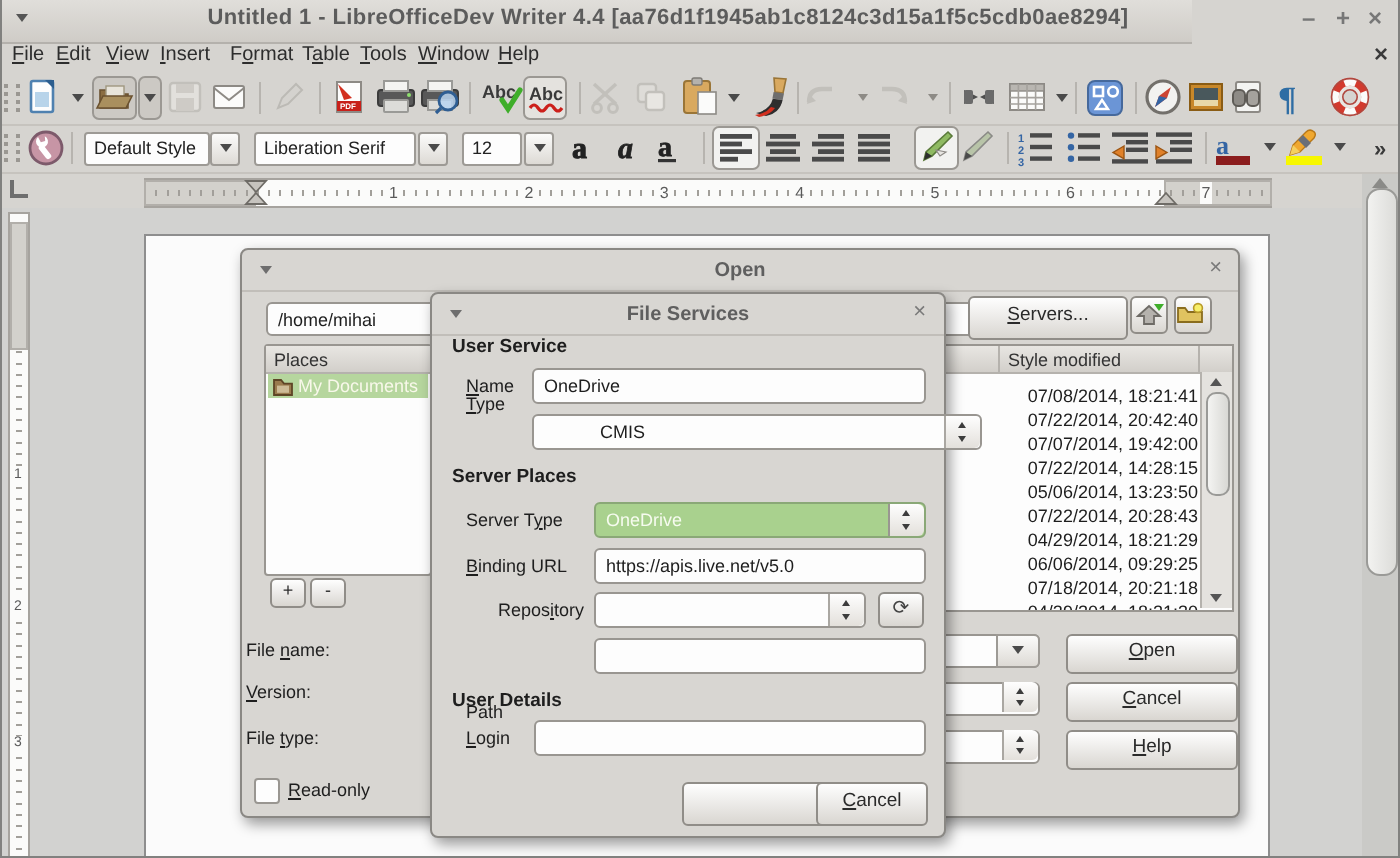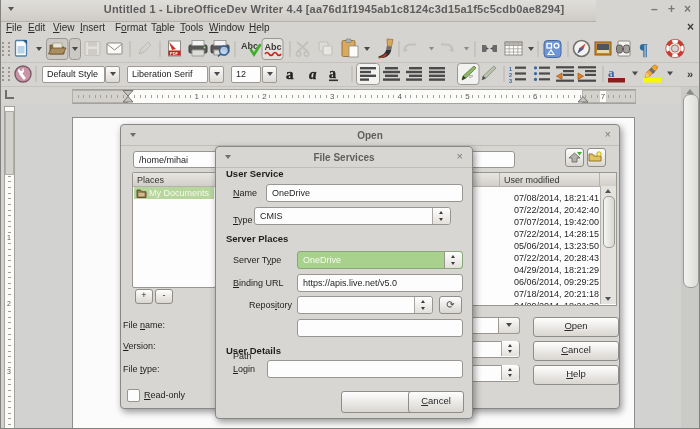--- a/index.html
+++ b/index.html
@@ -349,20 +349,21 @@
 
 <div id="dlgopen" class="dialog abs" style="left:120px;top:124px;width:498px;height:283px;">
   <div class="dtitle">
       <div class="dmin"></div>
       <div class="dtext">Open</div>
       <div class="dclose" style="right:8px;">×</div>
     </div>
   <div class="fld" style="left:12px;top:26px;width:380px;height:15px;">
       <div class="fldtxt">/home/mihai</div>
     </div>
+  <div class="btn" style="left:363px;top:23px;width:78px;height:17px;padding-top:3px;"><u>S</u>ervers...</div>
   <div class="btn" style="left:444px;top:23px;width:17px;height:17px;"></div>
   <div class="btn" style="left:466px;top:23px;width:17px;height:17px;"></div>
   <svg class="abs" style="left:444px;top:24px;" width="42" height="16">
     <path d="M4 9 L9.5 4 L15 9 L12 9 L12 13 L7 13 L7 9 Z" fill="#b5b2ad" stroke="#6e6b66" stroke-width="0.9"></path>
     <path d="M12 3 h5 l-2.5 3.5 z" fill="#3fae2a"></path>
     <path d="M24 12 L24 5 L27.5 5 L29 7 L36 7 L36 12 Z" fill="#e0c360" stroke="#8a6d1e" stroke-width="0.9"></path>
     <circle cx="34" cy="5" r="2.2" fill="#f7ef6a" stroke="#b89a28" stroke-width="0.8"></circle>
   </svg>
 
   <div class="abs" style="left:11px;top:47px;width:82px;height:114px;border:1px solid #999691;border-radius:2px;background:#fdfdfd;">
@@ -375,21 +376,21 @@
     </svg>
     <div class="lbl" style="left:16px;top:15px;color:#f8f8ea;">My Documents</div>
   </div>
   <div class="btn" style="left:14px;top:164px;width:16px;height:13px;font-size:9px;line-height:11px;">+</div>
   <div class="btn" style="left:34px;top:164px;width:16px;height:13px;font-size:9px;line-height:11px;">-</div>
 
   <div class="abs" style="left:96px;top:47px;width:398px;height:132px;border:1px solid #999691;background:#fdfdfd;overflow:hidden;">
     <div class="abs" style="left:0;top:0;width:100%;height:13px;background:linear-gradient(#e8e6e2,#d2cfca);border-bottom:1px solid #b5b2ad;"></div>
     <div class="abs" style="left:281px;top:0;width:1px;height:13px;background:#b5b2ad;"></div>
       <div class="abs" style="left:381px;top:0;width:1px;height:13px;background:#b5b2ad;"></div>
-    <div class="lbl" style="left:286px;top:2px;color:#333;">User modified</div>
+    <div class="lbl" style="left:286px;top:2px;color:#333;">Style modified</div>
     <div id="datelist">
         <div class="lbl" style="left: 0px; top: 21px; line-height: 9px; width: 381px; text-align: right;">07/08/2014, 18:21:41</div>
         <div class="lbl" style="left: 0px; top: 33px; line-height: 9px; width: 381px; text-align: right;">07/22/2014, 20:42:40</div>
         <div class="lbl" style="left: 0px; top: 45px; line-height: 9px; width: 381px; text-align: right;">07/07/2014, 19:42:00</div>
         <div class="lbl" style="left: 0px; top: 57px; line-height: 9px; width: 381px; text-align: right;">07/22/2014, 14:28:15</div>
         <div class="lbl" style="left: 0px; top: 69px; line-height: 9px; width: 381px; text-align: right;">05/06/2014, 13:23:50</div>
         <div class="lbl" style="left: 0px; top: 81px; line-height: 9px; width: 381px; text-align: right;">07/22/2014, 20:28:43</div>
         <div class="lbl" style="left: 0px; top: 93px; line-height: 9px; width: 381px; text-align: right;">04/29/2014, 18:21:29</div>
         <div class="lbl" style="left: 0px; top: 105px; line-height: 9px; width: 381px; text-align: right;">06/06/2014, 09:29:25</div>
         <div class="lbl" style="left: 0px; top: 117px; line-height: 9px; width: 381px; text-align: right;">07/18/2014, 20:21:18</div>
@@ -433,22 +434,22 @@
   <div class="dtitle">
       <div class="dmin"></div>
       <div class="dtext">File Services</div>
       <div class="dclose" style="right:9px;">×</div>
     </div>
   <div class="blbl" style="left:10px;top:21px;">User Service</div>
   <div class="lbl" style="left:17px;top:41px;"><u>N</u>ame</div>
   <div class="fld" style="left:50px;top:37px;width:195px;height:16px;">
       <div class="fldtxt">OneDrive</div>
     </div>
-  <div class="lbl" style="left:17px;top:68px;text-align:center;"><u>T</u>ype</div>
-  <div class="fld" style="left:38px;top:60px;width:195px;height:16px;">
+  <div class="lbl" style="left:17px;top:50px;text-align:center;"><u>T</u>ype</div>
+  <div class="fld" style="left:50px;top:60px;width:195px;height:16px;padding-left:28px;">
       <div class="fldtxt">CMIS</div>
     <div class="spinzone">
         <div class="spup"></div>
         <div class="spdn"></div>
       </div>
     </div>
   <div class="blbl" style="left:10px;top:86px;">Server Places</div>
   <div class="lbl" style="left:17px;top:108px;">Server T<u>y</u>pe</div>
   <div class="fld" style="left:81px;top:104px;width:164px;height:16px;background:#a9d18e;border-color:#8aa877;">
     <div class="fldtxt" style="color:#f6fbef;">OneDrive</div>

